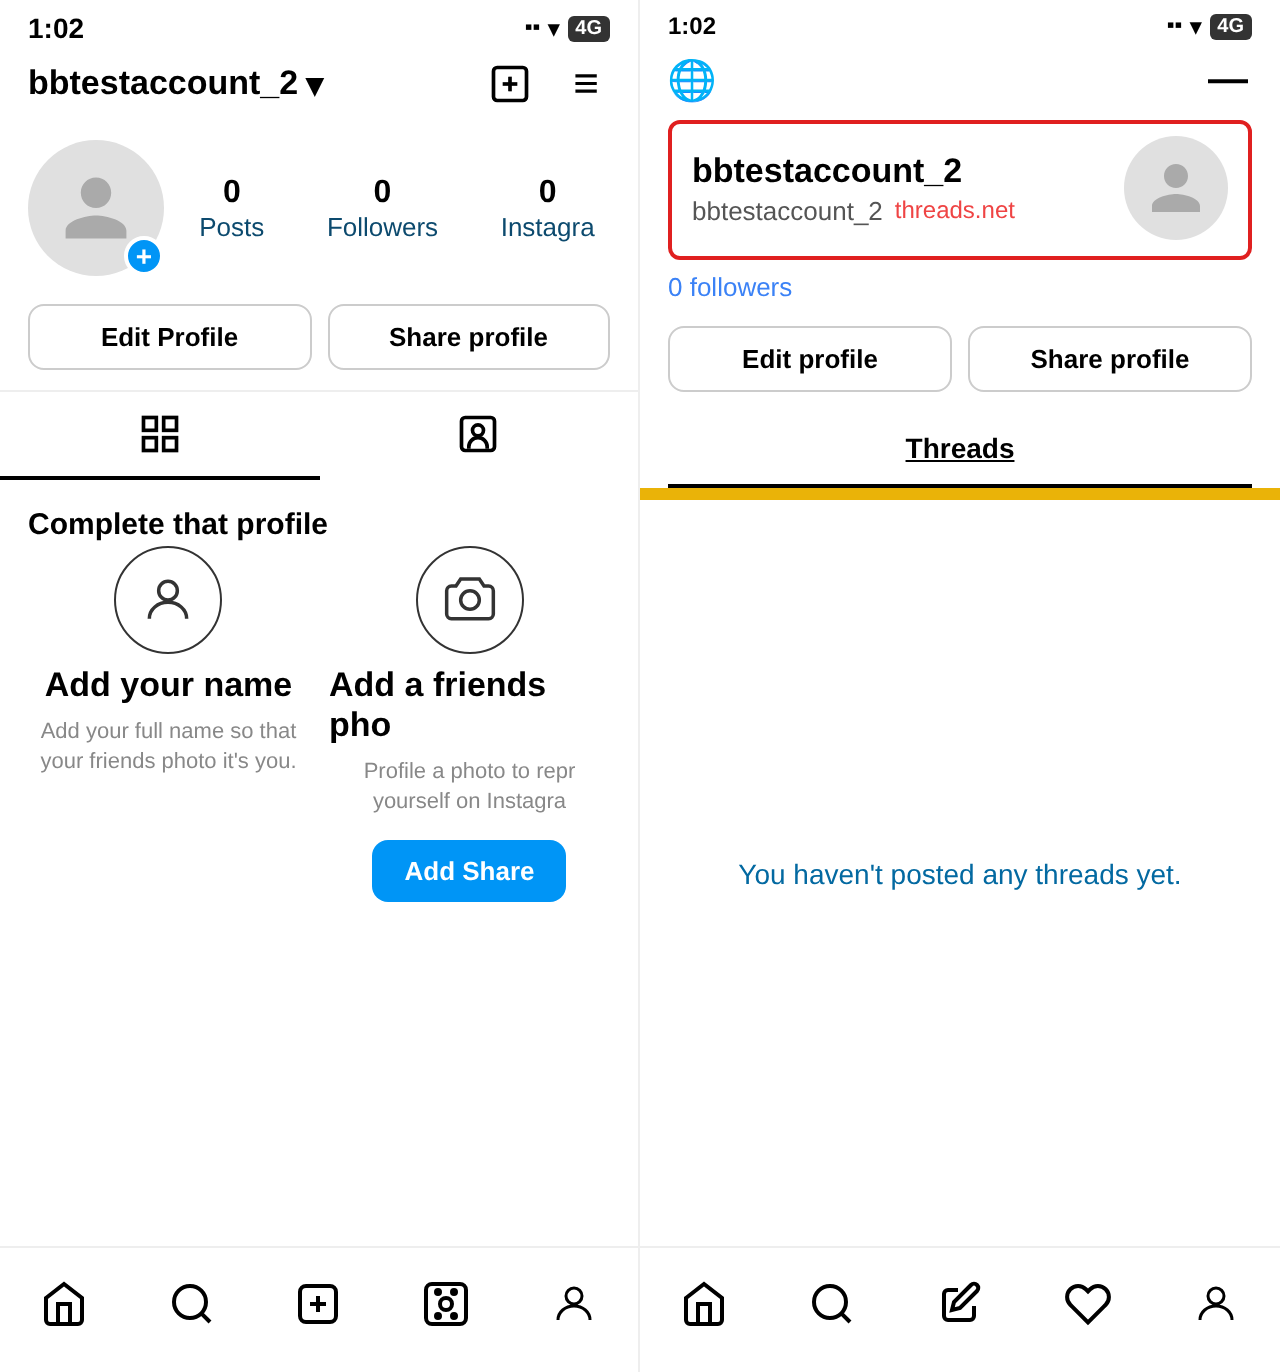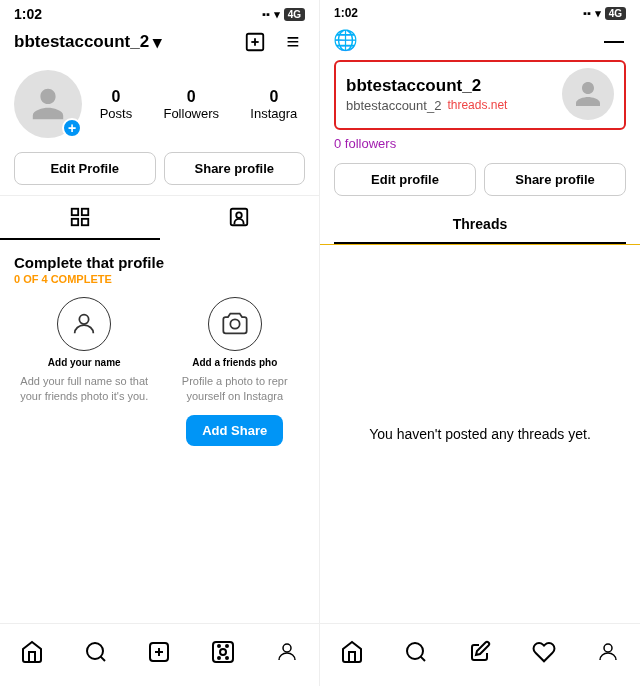--- a/index.html
+++ b/index.html
@@ -98,21 +98,21 @@
     .stats {
       display: flex;
       gap: 16px;
       flex: 1;
       justify-content: space-around;
     }
     .stat-item {
       display: flex; flex-direction: column; align-items: center;
     }
     .stat-num { font-size: 16px; font-weight: 700; }
-    .stat-label { font-size: 13px; color: #000000; }
+    .stat-label { font-size: 13px; color: #0c4a6e; }
 
     
     .action-buttons {
       display: flex;
       gap: 8px;
       padding: 4px 14px 10px;
     }
     .action-btn {
       flex: 1;
       padding: 8px 0;
@@ -167,21 +167,21 @@
       gap: 6px;
     }
     .card-icon-circle {
       width: 54px; height: 54px;
       border-radius: 50%;
       border: 1.5px solid #333;
       display: flex; align-items: center; justify-content: center;
       font-size: 22px;
     }
     .card-title {
-      font-size: 10px;
+      font-size: 17px;
       font-weight: 600;
       text-align: left;
     }
     .card-desc {
       font-size: 11px;
       color: #888;
       text-align: center;
       line-height: 1.4;
     }
     .card-btn {
@@ -251,36 +251,37 @@
       display: flex;
       align-items: center;
       gap: 6px;
       margin-top: 2px;
     }
     .highlight-handle { font-size: 13px; color: #555; }
     .highlight-link { font-size: 12px; color: #ef4444; }
 
     .followers-count {
       font-size: 13px;
-      color: #a21caf;
+      color: #3b82f6;
       padding: 2px 14px 8px;
     }
 
     
     .right-action-buttons {
       display: flex;
       gap: 8px;
       padding: 4px 14px 10px;
     }
 
     
     .right-tabs {
       display: flex;
-      border-bottom: 1px solid #eab308;
+      border-bottom: 6px solid #eab308;
       padding: 0 14px;
+      text-decoration: underline;
     }
     .right-tab {
       flex: 1;
       text-align: center;
       padding: 10px 0;
       font-size: 14px;
       font-weight: 600;
       cursor: pointer;
       border-bottom: 2px solid transparent;
     }
@@ -288,21 +289,21 @@
       border-bottom: 2px solid #000;
     }
 
     
     .threads-empty {
       flex: 1;
       display: flex;
       align-items: center;
       justify-content: center;
       font-size: 14px;
-      color: #000000;
+      color: #0369a1;
       padding: 40px 20px;
       text-align: center;
     }
 
     
     .right-bottom-nav {
       margin-top: auto;
       display: flex;
       justify-content: space-around;
       align-items: center;
@@ -390,21 +391,20 @@
       <svg width="22" height="22" viewBox="0 0 24 24" fill="none" stroke="#000" stroke-width="2">
         <rect x="3" y="3" width="18" height="18" rx="2"></rect>
         <circle cx="12" cy="10" r="3"></circle>
         <path d="M7 20v-1a5 5 0 0110 0v1"></path>
       </svg>
     </div>
   </div>
 
   <div class="complete-section">
     <div class="complete-title">Complete that profile</div>
-    <div class="complete-subtitle">0 OF 4 COMPLETE</div>
     <div class="complete-cards">
 
       <div class="complete-card">
         <div class="card-icon-circle">
           <svg width="28" height="28" viewBox="0 0 24 24" fill="none" stroke="#333" stroke-width="1.5">
             <circle cx="12" cy="8" r="4"></circle>
             <path d="M4 20c0-4 3.6-7 8-7s8 3 8 7"></path>
           </svg>
         </div>
         <span class="card-title">Add your name</span>

